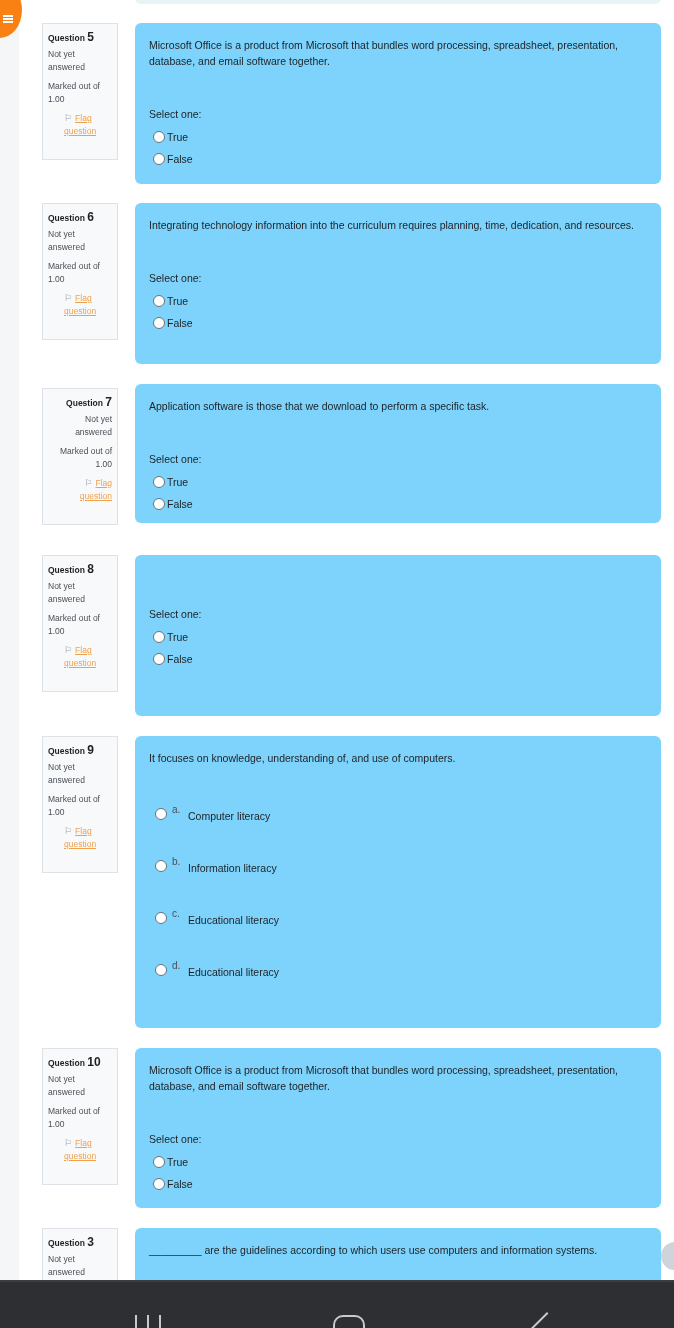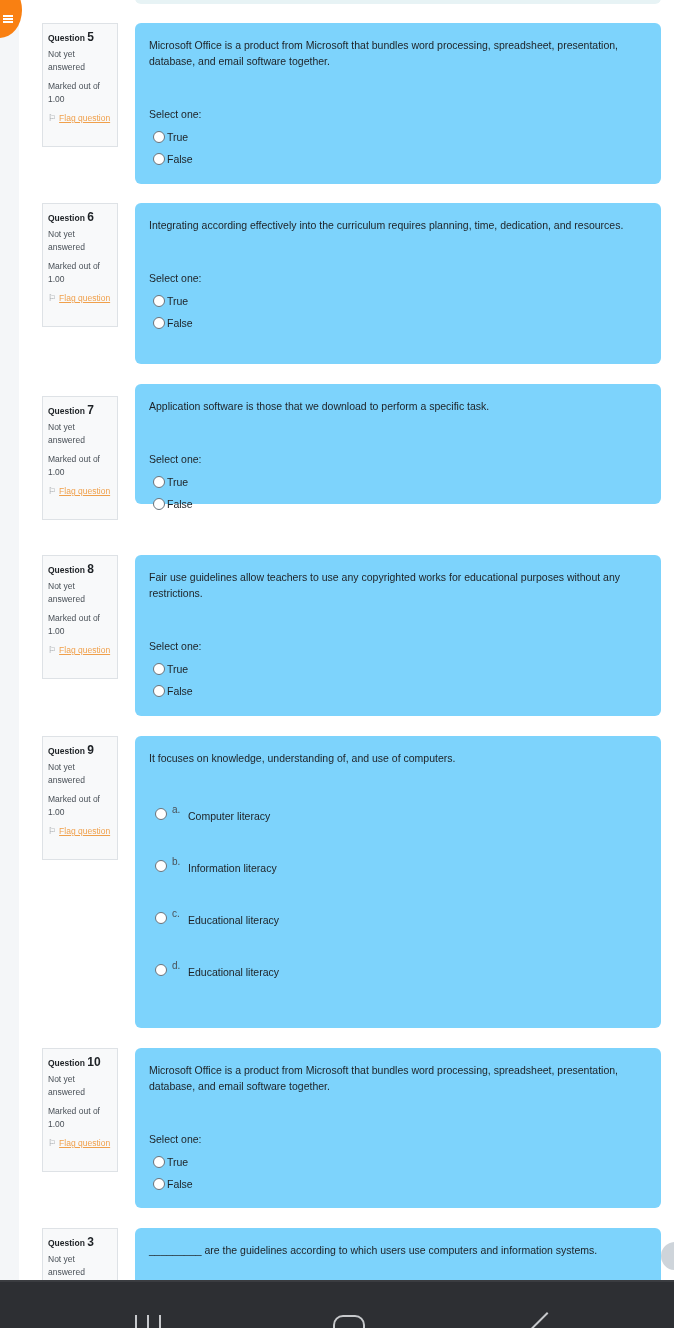--- a/index.html
+++ b/index.html
@@ -9,21 +9,21 @@
   .drawer-btn { position: absolute; left: -22px; top: -18px; width: 44px; height: 56px; border-radius: 50%; background: #f98012; z-index: 5; display: flex; align-items: center; justify-content: flex-end; padding-right: 9px; }
   .drawer-btn .bars { width: 10px; height: 8px; border-top: 2px solid #fff; border-bottom: 2px solid #fff; position: relative; margin-top: 18px; }
   .drawer-btn .bars::after { content: ""; position: absolute; left: 0; right: 0; top: 1px; height: 2px; background: #fff; }
   .top-strip { position: absolute; left: 135px; top: -20px; width: 526px; height: 24px; background: #e7f3f5; border-radius: 6px; }
   .q { position: absolute; left: 0; width: 674px; }
   .info { position: absolute; left: 42px; width: 76px; background: #f8f9fa; border: 1px solid #dee2e6; padding: 6px 5px 21px 5px; font-size: 8.5px; color: #495057; }
   .info .qno { font-size: 8.5px; font-weight: bold; color: #1d2125; margin-bottom: 4px; }
   .info .qno .num { font-size: 12px; }
   .info .state { line-height: 13px; margin-bottom: 6px; }
   .info .grade { line-height: 13px; margin-bottom: 6px; }
-  .info .flag { line-height: 13px; color: #f98012; }
+  .info .flag { line-height: 13px; color: #f98012; margin-left: 16px; }
   .info .flag .flagicon { color: #8a8f94; font-size: 9px; margin-right: 3px; text-decoration: none; }
   .info .flag .link { text-decoration: underline; color: #f0a04b; }
   .content { position: absolute; left: 135px; width: 526px; background: #7dd3fc; border-radius: 6px; padding: 14px 14px 14px 14px; font-size: 10.5px; color: #1d2125; }
   .qtext { line-height: 16px; }
   .prompt { margin-top: 38px; line-height: 14px; }
   .opt { display: flex; align-items: flex-end; height: 22px; margin-left: 4px; }
   .radio { width: 12px; height: 12px; border: 1px solid #6a737b; border-radius: 50%; background: #fff; margin-right: 2px; flex: none; }
   .mc-opt { display: flex; align-items: flex-start; height: 52px; margin-left: 6px; }
   .mc-opt .radio { margin-top: 4px; margin-right: 5px; }
   .mc-opt .letter { font-size: 10px; color: #495057; width: 16px; }
@@ -66,41 +66,41 @@
 </div>
 
 <div class="q" style="top:203px;">
   <div class="info" style="top:0;">
     <div class="qno"><span>Question</span> <span class="num">6</span></div>
     <div class="state">Not yet answered</div>
     <div class="grade">Marked out of 1.00</div>
     <div class="flag"><span class="flagicon">⚐</span><span class="link">Flag question</span></div>
   </div>
   <div class="content" style="top:0; height:161px;">
-    <div class="qtext"> Integrating according effectively into the curriculum requires planning, time, dedication, and resources.</div>
+    <div class="qtext"> Integrating technology information into the curriculum requires planning, time, dedication, and resources.</div>
     <div class="prompt">Select one:</div>
     <div class="opt">
         <span class="radio"></span>
         <span>True</span>
       </div>
     <div class="opt">
         <span class="radio"></span>
         <span>False</span>
       </div>
   </div>
 </div>
 
 <div class="q" style="top:384px;">
-  <div class="info" style="top:12px;">
+  <div class="info" style="top:4px;text-align:right;">
     <div class="qno"><span>Question</span> <span class="num">7</span></div>
     <div class="state">Not yet answered</div>
     <div class="grade">Marked out of 1.00</div>
     <div class="flag"><span class="flagicon">⚐</span><span class="link">Flag question</span></div>
   </div>
-  <div class="content" style="top:0; height:120px;">
+  <div class="content" style="top:0; height:139px;">
     <div class="qtext">Application software is those that we download to perform a specific task.</div>
     <div class="prompt" style="margin-top:38px;">Select one:</div>
     <div class="opt">
         <span class="radio"></span>
         <span>True</span>
       </div>
     <div class="opt">
         <span class="radio"></span>
         <span>False</span>
       </div>
@@ -108,21 +108,20 @@
 </div>
 
 <div class="q" style="top:555px;">
   <div class="info" style="top:0;">
     <div class="qno"><span>Question</span> <span class="num">8</span></div>
     <div class="state">Not yet answered</div>
     <div class="grade">Marked out of 1.00</div>
     <div class="flag"><span class="flagicon">⚐</span><span class="link">Flag question</span></div>
   </div>
   <div class="content" style="top:0; height:161px;">
-    <div class="qtext">Fair use guidelines allow teachers to use any copyrighted works for educational purposes without any restrictions.</div>
     <div class="prompt">Select one:</div>
     <div class="opt">
         <span class="radio"></span>
         <span>True</span>
       </div>
     <div class="opt">
         <span class="radio"></span>
         <span>False</span>
       </div>
   </div>

